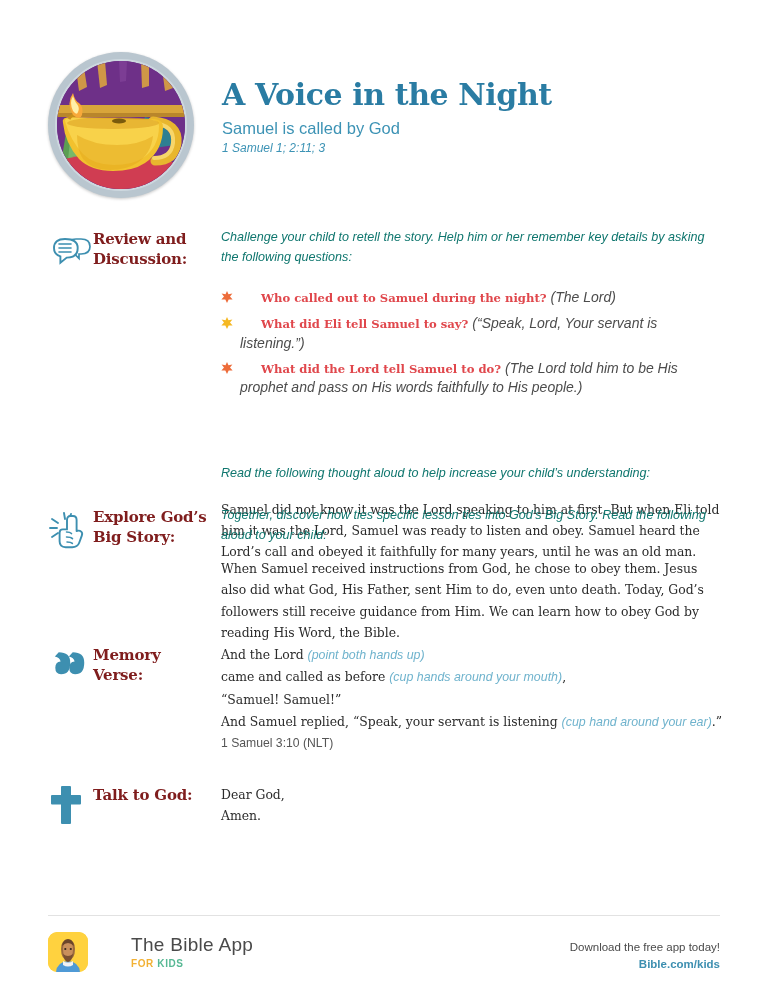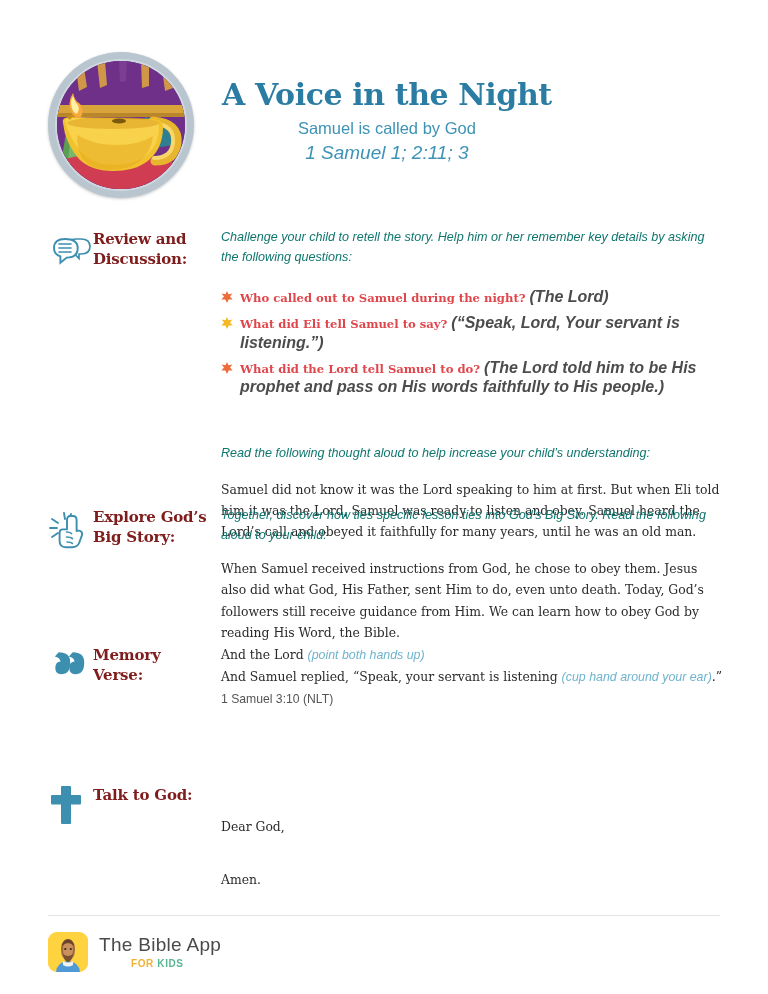--- a/index.html
+++ b/index.html
@@ -9,21 +9,21 @@
     height: 994px;
     background: #ffffff;
     font-family: "Liberation Serif", serif;
     position: relative;
     overflow: hidden;
   }
 
   .page { position: relative; width: 768px; height: 994px; padding: 0; }
 
   
-  .header { position: absolute; left: 0; top: 0; width: 635px; height: 200px; text-align: center; }
+  .header { position: absolute; left: 0; top: 0; width: 635px; height: 200px; }
 
   .lamp-medallion {
     position: absolute; left: 48px; top: 52px;
     width: 146px; height: 146px; border-radius: 50%;
     background: #b9c6cf;
     padding: 7px;
     box-shadow: 0 1px 3px rgba(0,0,0,0.22);
   }
   .lamp-inner {
     width: 100%; height: 100%; border-radius: 50%;
@@ -44,21 +44,21 @@
   .subtitle {
     font-family: "Liberation Sans", sans-serif;
     font-size: 16.5px;
     color: #3d93b5;
     margin-top: 7px;
     line-height: 1.25;
   }
   .reference {
     font-family: "Liberation Sans", sans-serif;
     font-style: italic;
-    font-size: 19px;
+    font-size: 12px;
     color: #3d93b5;
     margin-top: 2px;
     line-height: 1.25;
   }
 
   
   .section { position: absolute; left: 0; width: 768px; }
   .sec-icon {
     position: absolute; left: 48px; top: 0;
     width: 44px; height: 44px;
@@ -81,39 +81,39 @@
     font-style: italic;
     font-size: 12.6px;
     color: #0f766e;
     line-height: 1.55;
   }
   .para {
     font-family: "DejaVu Serif", serif;
     font-size: 12.4px;
     color: #2b2b2b;
     line-height: 1.72;
-    margin-top: 32px;
   }
 
   
   .qlist { list-style: none; }
   .qitem { position: relative; padding-left: 19px; margin-bottom: 7px; }
   .qstar { position: absolute; left: 0; top: 1px; width: 12px; height: 12px; }
   .qtext {
     font-family: "DejaVu Serif", serif;
     font-weight: bold;
     font-size: 11.6px;
     color: #e0474c;
     line-height: 1.5;
+    margin-left: 21px;
   }
   .qans {
     font-family: "Liberation Sans", sans-serif;
     font-style: italic;
-    font-weight: bold;
-    font-size: 16px;
+    font-weight: normal;
+    font-size: 14px;
     color: #4c4c4c;
   }
 
   
   .verse-line {
     font-family: "DejaVu Serif", serif;
     font-size: 12.4px;
     color: #2b2b2b;
     line-height: 1.72;
   }
@@ -137,21 +137,21 @@
   }
   .brand { position: absolute; left: 48px; top: 17px; display: flex; align-items: center; }
   .app-icon {
     width: 40px; height: 40px; border-radius: 9px;
     background: #ffd23f; position: relative; overflow: hidden;
     flex: none;
   }
   .brand-text { margin-left: 11px; }
   .brand-name {
     font-family: "Liberation Sans", sans-serif;
-    font-size: 19px; color: #4a4a4a; letter-spacing: 0.3px; line-height: 1;
+    font-size: 19px; color: #4a4a4a; letter-spacing: 0.3px; line-height: 1; margin-left: 32px;
   }
   .brand-sub {
     font-family: "Liberation Sans", sans-serif;
     font-weight: bold; font-size: 10px; letter-spacing: 0.6px;
     margin-top: 4px; margin-left: 32px;
   }
   .brand-sub .for { color: #f2b134; }
   .brand-sub .kids { color: #57b894; }
 
   .footer-right {
@@ -266,21 +266,21 @@
             <svg viewBox="0 0 12 12" width="12" height="12">
               <path d="M6 0 L7.5 3.3 L11.4 2.6 L9 5.6 L11.6 8.4 L7.7 8.4 L6 12 L4.3 8.4 L0.4 8.4 L3 5.6 L0.6 2.6 L4.5 3.3 Z" fill="#ed6c3a"></path>
             </svg>
           </span>
           <span class="qtext">What did the Lord tell Samuel to do?</span>
           <span class="qans">(The Lord told him to be His prophet and pass on His words faithfully to His people.)</span>
         </li>
 
       </ul>
 
-      <div class="lead" style="margin-top:48px;">Read the following thought aloud to help increase your child’s understanding:</div>
+      <div class="lead" style="margin-top:68px;">Read the following thought aloud to help increase your child’s understanding:</div>
       <div class="para" style="margin-top:15px;">Samuel did not know it was the Lord speaking to him at first. But when Eli told him it was the Lord, Samuel was ready to listen and obey. Samuel heard the Lord’s call and obeyed it faithfully for many years, until he was an old man.</div>
     </div>
   </div>
 
   <div class="section" style="top:506px;">
 
     <div class="sec-icon">
       <svg viewBox="0 0 44 44" width="44" height="44">
         <g stroke="#3d8fb0" stroke-width="1.9" stroke-linecap="round" fill="none">
           <line x1="2" y1="22" x2="9" y2="22"></line>
@@ -316,21 +316,27 @@
     </div>
 
     <div class="sec-heading">Memory Verse:</div>
 
     <div class="sec-body">
 
       <div class="verse-line">
         <span>And the Lord </span><span class="cue">(point both hands up)</span><span></span>
       </div>
 
-
+      <div class="verse-line">
+        <span>came and called as before </span><span class="cue">(cup hands around your mouth)</span><span>,</span>
+      </div>
+
+      <div class="verse-line">
+        <span>“Samuel! Samuel!”</span><span class="cue"></span><span></span>
+      </div>
 
       <div class="verse-line">
         <span>And Samuel replied, “Speak, your servant is listening </span><span class="cue">(cup hand around your ear)</span><span>.”</span>
       </div>
 
       <div class="verse-ref">1 Samuel 3:10 (NLT)</div>
     </div>
   </div>
 
   <div class="section" style="top:784px;">
@@ -369,15 +375,19 @@
       </div>
       <div class="brand-text">
         <div class="brand-name">The Bible App</div>
         <div class="brand-sub">
           <span class="for">FOR</span>
           <span class="kids">KIDS</span>
         </div>
       </div>
     </div>
 
+    <div class="footer-right">
+      <div class="dl-text">Download the free app today!</div>
+      <a class="dl-link" href="#">Bible.com/kids</a>
+    </div>
   </div>
 
 </div>
 
 </body></html>

